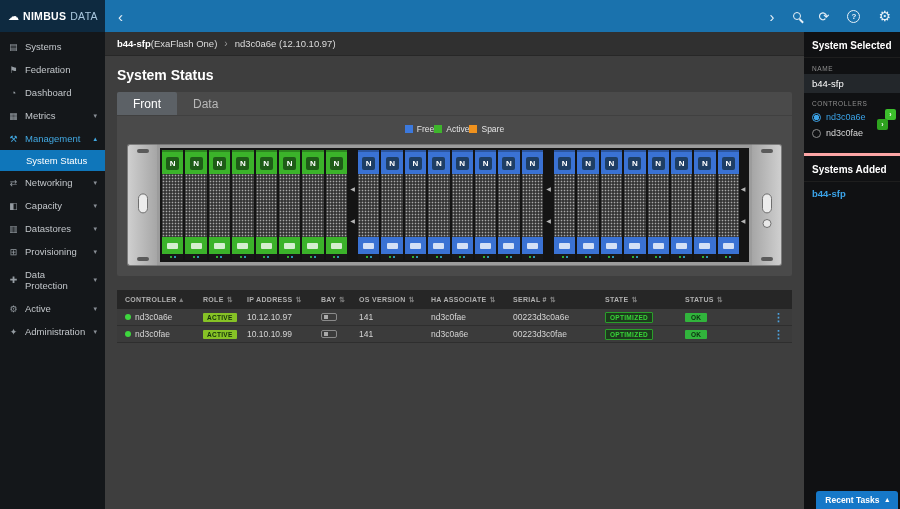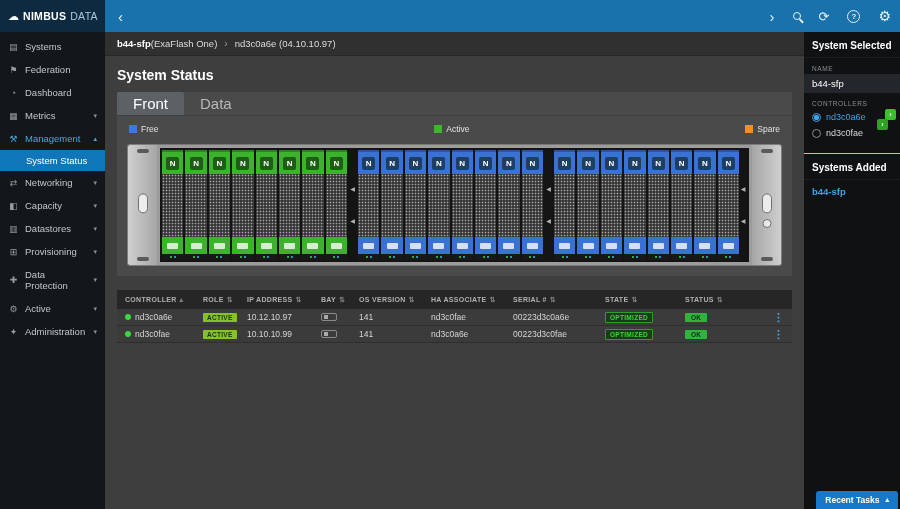--- a/index.html
+++ b/index.html
@@ -37,23 +37,23 @@
 
   
   .main { flex:1; min-width:0; background:#3e3e3e; position:relative; }
   .breadcrumb { height:24px; background:#303030; border-bottom:1px solid #272727; display:flex; align-items:center; padding:0 12px; font-size:9.5px; color:#dcdcdc; }
   .crumb-bold { font-weight:bold; color:#fff; }
   .crumb-sep { color:#9a9a9a; margin:0 7px; font-size:10px; }
   .page-title { font-size:14px; font-weight:bold; color:#fff; margin:11px 12px 9px; }
 
   .panel { margin:0 12px; background:#4a4a4a; border-radius:2px; padding-bottom:6px; }
   .tabstrip { display:flex; border-bottom:1px solid #404040; height:24px; }
-  .tab { padding:0 16px; font-size:15px; color:#b8b8b8; display:flex; align-items:center; cursor:pointer; }
+  .tab { padding:0 16px; font-size:12px; color:#b8b8b8; display:flex; align-items:center; cursor:pointer; }
   .tab.active { background:#5c6166; color:#fff; border-radius:2px 2px 0 0; }
-  .legend { display:flex; justify-content:space-between; gap:13px; padding:8px 12px 2px; font-size:8.5px; color:#e4e4e4; }
+  .legend { display:flex; justify-content:center; padding:8px 12px 2px; font-size:8.5px; color:#e4e4e4; }
   .legend-item { display:flex; align-items:center; gap:4px; }
   .legend-sq { width:8px; height:8px; background:var(--c); display:inline-block; }
 
   
   .enclosure { display:flex; height:122px; margin:8px 10px 4px; }
   .ear { width:30px; position:relative; border:1px solid #7d7d7d; background:linear-gradient(90deg,#cfcfcf,#a6a6a6); flex-shrink:0; }
   .ear-left { border-radius:3px 0 0 3px; border-right:none; }
   .ear-right { border-radius:0 3px 3px 0; border-left:none; background:linear-gradient(90deg,#a6a6a6,#cfcfcf); }
   .ear-oval { position:absolute; left:50%; top:50%; transform:translate(-50%,-58%); width:10px; height:20px; border-radius:5px; background:#ececec; border:1px solid #6f6f6f; }
   .ear-circle { position:absolute; left:50%; transform:translateX(-50%); top:calc(50% + 14px); width:9px; height:9px; border-radius:50%; background:#e8e8e8; border:1px solid #6f6f6f; }
@@ -87,21 +87,21 @@
   .badge-optimized { color:#38d438; border:1px solid #2a9e2a; background:#1d3a1d; font-size:6.5px; font-weight:bold; padding:1px 4px; border-radius:1px; letter-spacing:.3px; }
   .badge-ok { background:#31b43c; color:#0b2e10; font-size:6.5px; font-weight:bold; padding:1px 6px; border-radius:1px; letter-spacing:.3px; }
   .bay-icon { width:16px; height:8px; border:1px solid #8a8a8a; border-radius:2px; position:relative; display:inline-block; }
   .bay-icon::after { content:''; position:absolute; left:2px; top:1px; width:4px; height:4px; background:#aaa; }
   .td-menu { justify-content:flex-end; padding-right:8px; }
   .menu-dots { color:#4da3e0; font-size:11px; font-weight:bold; cursor:pointer; line-height:1; }
 
   
   .rightbar { width:96px; background:#101113; flex-shrink:0; position:relative; }
   .rp-header { padding:8px 8px 6px; font-size:10px; font-weight:bold; color:#fff; border-bottom:1px solid #1e1e1e; }
-  .rp-header.added { margin-top:12px; border-top:1px solid #fca5a5; }
+  .rp-header.added { margin-top:12px; border-top:3px solid #fca5a5; }
   .rp-label { padding:7px 8px 2px; font-size:6.5px; letter-spacing:.6px; color:#8f8f8f; }
   .rp-name-row { background:#23272b; padding:4px 8px; font-size:9.5px; color:#fff; }
   .ctrl-wrap { position:relative; }
   .ctrl-row { display:flex; align-items:center; gap:5px; padding:3px 8px; font-size:9px; color:#d8d8d8; cursor:pointer; }
   .radio { width:9px; height:9px; border-radius:50%; border:1px solid #8a8a8a; flex-shrink:0; }
   .ctrl-row.selected .radio { border-color:#3ba3e8; background:radial-gradient(circle,#3ba3e8 0 2.5px,transparent 3px); }
   .ctrl-row.selected .ctrl-name { color:#3ba3e8; }
   .ctrl-status { position:absolute; right:4px; top:0; width:26px; height:24px; }
   .status-sq { position:absolute; width:11px; height:11px; background:#3cbf2c; border-radius:2px; color:#fff; font-size:7px; font-weight:bold; display:flex; align-items:center; justify-content:center; }
   .status-sq.two { right:8px; top:10px; background:#2ea31f; }
@@ -217,21 +217,21 @@
         <span class="nav-label">Administration</span>
         <span class="nav-chevron">▾</span>
       </div>
     </nav>
 
   <main class="main">
     <div class="breadcrumb">
       <span class="crumb-bold">b44-sfp</span>
       <span> (ExaFlash One)</span>
       <span class="crumb-sep">›</span>
-      <span>nd3c0a6e (04.10.10.97)</span>
+      <span>nd3c0a6e (12.10.10.97)</span>
     </div>
 
     <h1 class="page-title">System Status</h1>
 
     <section class="panel">
       <div class="tabstrip">
 
           <div class="tab active">Front</div>
 
           <div class="tab">Data</div>

